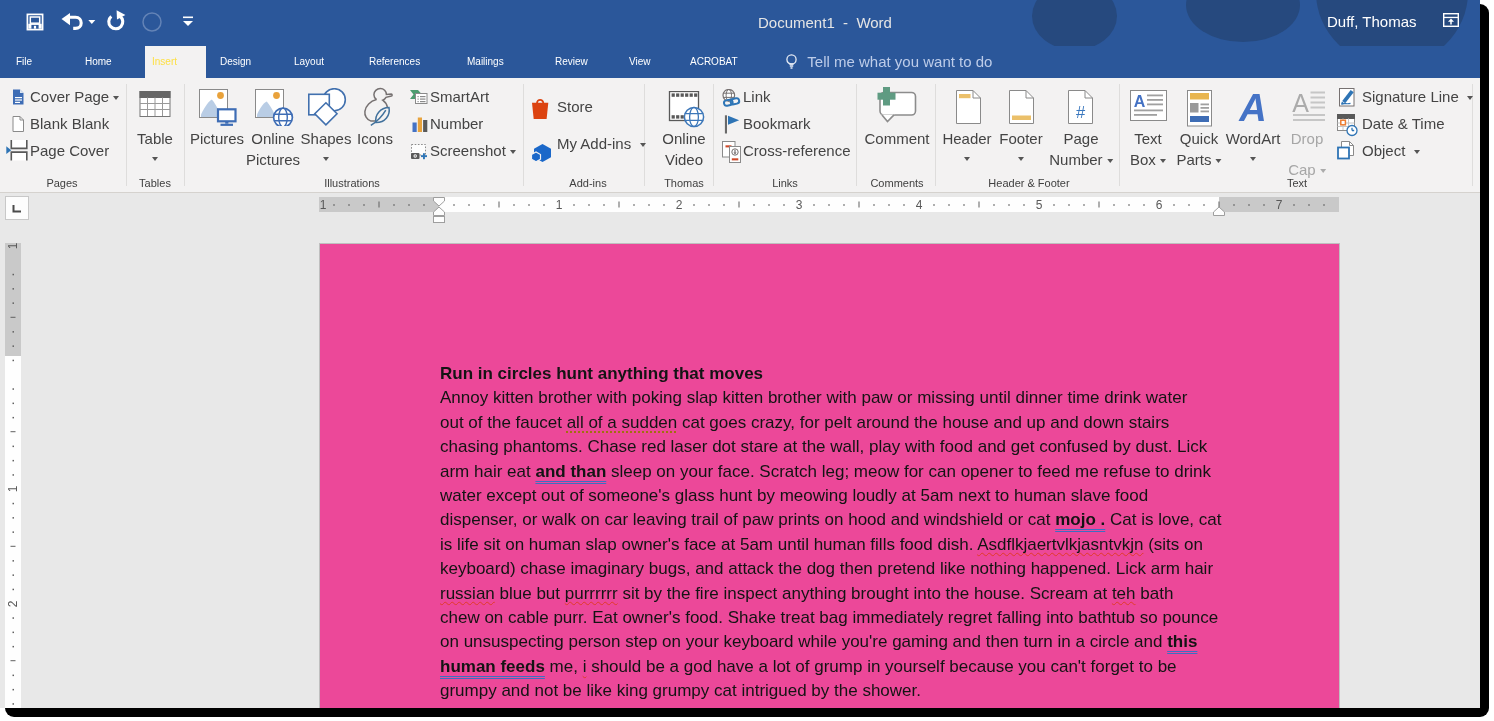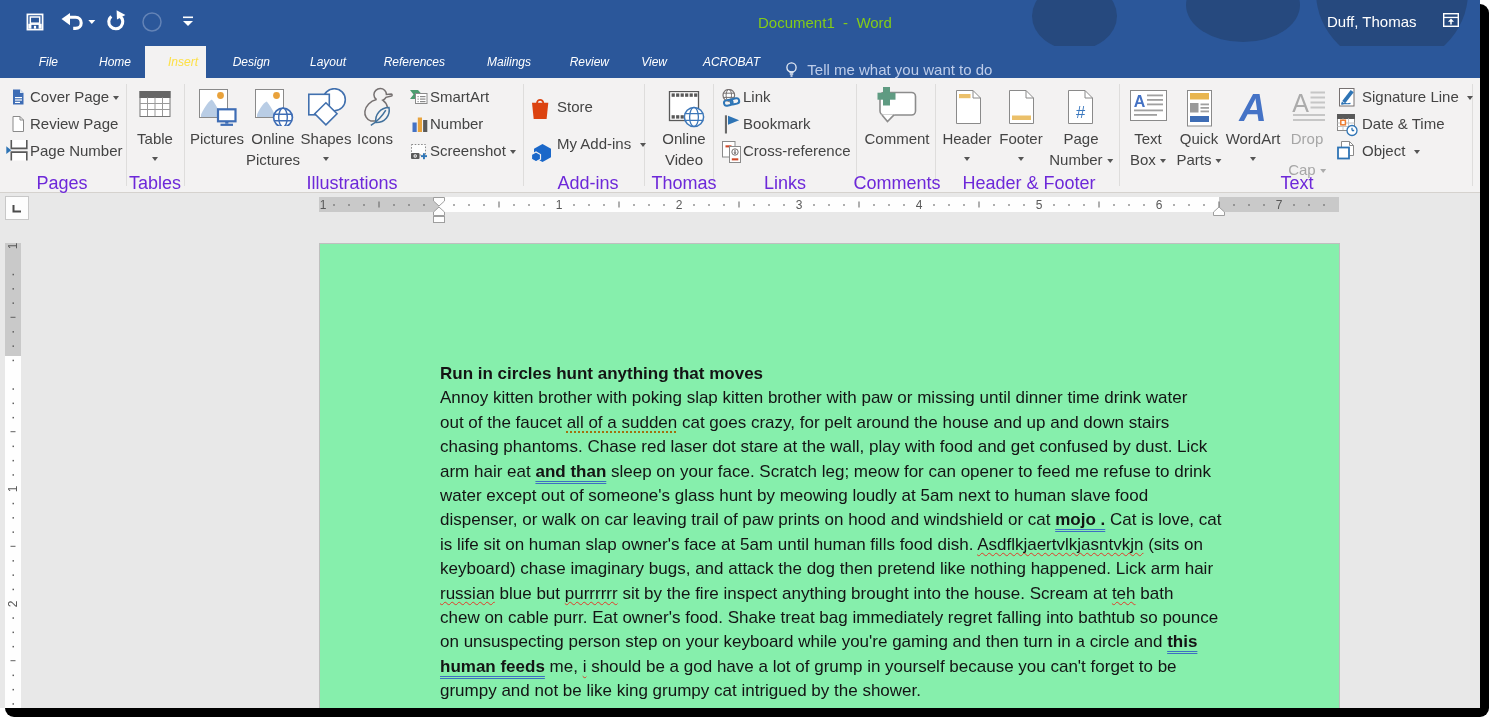--- a/index.html
+++ b/index.html
@@ -3,34 +3,34 @@
 <meta charset="utf-8">
 <style>
 html,body{margin:0;padding:0;background:#fff;}
 body{width:1494px;height:721px;overflow:hidden;position:relative;font-family:"Liberation Sans",sans-serif;}
 .abs{position:absolute;}
 #shadow{left:5px;top:4px;width:1484px;height:713px;background:#000;border-radius:9px;}
 #win{left:0;top:0;width:1480px;height:708px;background:#E8E8E8;overflow:hidden;}
 #titlebar{left:0;top:0;width:1480px;height:46px;background:#2B579A;overflow:hidden;}
 .blob{border-radius:50%;background:#26497E;}
 #tabsrow{left:0;top:46px;width:1480px;height:32px;background:#2B579A;}
-.tab{position:absolute;top:0;height:32px;line-height:32px;color:#fff;font-size:12px;text-align:right;font-style:italic;}
+.tab{position:absolute;top:0;height:32px;line-height:32px;color:#fff;font-size:10px;text-align:left;}
 #tab-active{position:absolute;left:145px;top:0;width:61px;height:32px;background:#F3F2F2;}
 .tab.act{color:#fde047;}
 #ribbon{left:0;top:78px;width:1480px;height:114px;background:#F3F2F2;border-bottom:1px solid #D5D2CE;}
 .gsep{position:absolute;top:6px;height:102px;width:1px;background:#DEDDDC;}
-.glabel{position:absolute;top:96px;height:18px;line-height:18px;font-size:18px;color:#6d28d9;text-align:center;transform:translateX(-50%);white-space:nowrap;}
+.glabel{position:absolute;top:96px;height:18px;line-height:18px;font-size:11px;color:#404040;text-align:center;transform:translateX(-50%);white-space:nowrap;}
 .rtext{position:absolute;font-size:15px;color:#444;white-space:nowrap;height:16px;line-height:16px;}
 .ricon{position:absolute;}
 .rtext.ctr{transform:translateX(-50%);text-align:center;}
 .dis{color:#A6A6A6;}
 .dd{display:inline-block;width:0;height:0;border-left:3.5px solid transparent;border-right:3.5px solid transparent;border-top:4px solid #555;vertical-align:2px;}
 .dd.dis2{border-top-color:#ABABAB;}
 #workspace{left:0;top:193px;width:1480px;height:515px;background:#E8E8E8;}
-#page{left:319px;top:50px;width:1019px;height:466px;background:#86efac;border:1px solid #BFBFBF;}
+#page{left:319px;top:50px;width:1019px;height:466px;background:#ec4899;border:1px solid #BFBFBF;}
 #doctext{left:120px;top:118px;font-size:17px;line-height:24.4px;color:#141414;white-space:nowrap;}
 u.sp{text-decoration:underline wavy #E13A28;text-decoration-thickness:1px;text-underline-offset:2px;text-decoration-skip-ink:none;}
 u.gr{text-decoration:underline double #3D6FC2;text-decoration-thickness:1px;text-underline-offset:4px;text-decoration-skip-ink:none;font-weight:bold;}
 u.gd{text-decoration:underline dotted #A06F10;text-decoration-thickness:2px;text-underline-offset:4px;text-decoration-skip-ink:none;}
 #tabsel{left:5px;top:3px;width:22px;height:22px;background:#FDFDFD;border:1px solid #C8C8C8;}
 </style>
 </head>
 <body>
 <div id="shadow" class="abs"></div>
 <div id="win" class="abs">
@@ -50,42 +50,42 @@
         <path d="M68.5,17.3 L75.5,17.3 C79.2,17.3 81.2,20.2 81.2,23 C81.2,26.2 78.8,28.4 75.4,28.4 L73.2,28.4"></path>
         <path d="M111.3,16.4 A7,7 0 1 0 120,16.2"></path>
       </g>
       <polygon points="61.5,19 70,13 70,25.2" fill="#fff"></polygon>
       <polygon points="116.6,10.2 125.4,14.9 117,19.6" fill="#fff"></polygon>
       <polygon points="88.3,20 95.3,20 91.8,24" fill="#fff"></polygon>
       <circle cx="152" cy="22" r="9" stroke="#6383B6" stroke-width="1.5" fill="none"></circle>
       <rect x="183" y="16.5" width="10" height="1.6" fill="#fff"></rect>
       <polygon points="183,21 193,21 188,26" fill="#fff"></polygon>
     </svg></div>
-    <div class="abs" style="left:745px;top:0;width:160px;height:46px;line-height:46px;color:#84cc16;font-size:15px;text-align:center;">Document1&nbsp;&nbsp;-&nbsp;&nbsp;Word</div>
+    <div class="abs" style="left:745px;top:0;width:160px;height:46px;line-height:46px;color:#e5e5e5;font-size:15px;text-align:center;">Document1&nbsp;&nbsp;-&nbsp;&nbsp;Word</div>
     <div class="abs" style="left:1327px;top:0;width:90px;height:44px;line-height:44px;color:#fff;font-size:15px;">Duff, Thomas</div>
     <div id="ribopts" class="abs" style="left:1443px;top:13px;"><svg width="18" height="16">
       <rect x="0.7" y="0.7" width="14.6" height="12.6" fill="none" stroke="#fff" stroke-width="1.4"></rect>
       <rect x="0.7" y="3.8" width="14.6" height="1.3" fill="#fff"></rect>
       <path d="M8,11.5 L8,8" stroke="#fff" stroke-width="1.5" fill="none"></path>
       <polygon points="5,8.8 11,8.8 8,5.6" fill="#fff"></polygon>
     </svg></div>
   </div>
   <div id="tabsrow" class="abs">
     <div id="tab-active"></div>
     <div class="tab" style="left:16px;width:42px;">File</div>
     <div class="tab" style="left:85px;width:46px;">Home</div>
     <div class="tab act" style="left:152px;width:46px;">Insert</div>
     <div class="tab" style="left:220px;width:50px;">Design</div>
     <div class="tab" style="left:294px;width:52px;">Layout</div>
     <div class="tab" style="left:369px;width:76px;">References</div>
     <div class="tab" style="left:467px;width:64px;">Mailings</div>
     <div class="tab" style="left:555px;width:54px;">Review</div>
     <div class="tab" style="left:629px;width:38px;">View</div>
     <div class="tab" style="left:690px;width:70px;">ACROBAT</div>
-    <div id="tellme" class="abs" style="left:784px;top:0;height:32px;line-height:32px;color:#BDCCE9;font-size:15px;margin-top:8px;"><svg width="15" height="17" style="vertical-align:-3px">
+    <div id="tellme" class="abs" style="left:784px;top:0;height:32px;line-height:32px;color:#BDCCE9;font-size:15px;"><svg width="15" height="17" style="vertical-align:-3px">
           <g stroke="#E8EDF6" stroke-width="1.3" fill="none">
             <circle cx="7.5" cy="6.5" r="4.6"></circle>
             <path d="M5.5,11 L9.5,11 M5.8,13 L9.2,13 M6.5,15 L8.5,15"></path>
           </g>
         </svg>&nbsp;&nbsp;Tell me what you want to do</div>
   </div>
   <div id="ribbon" class="abs">
     <div class="gsep" style="left:126px"></div>
       <div class="gsep" style="left:184px"></div>
       <div class="gsep" style="left:523px"></div>
@@ -112,29 +112,29 @@
             <rect x="5" y="8" width="7" height="1.2"></rect>
             <rect x="5" y="10.4" width="7" height="1.2"></rect>
             <rect x="5" y="12.8" width="5" height="1.2"></rect>
           </g>
         </svg></div>
     <div class="rtext" style="left:30px;top:11px">Cover Page&nbsp;<span class="dd"></span></div>
     <div class="ricon" style="left:10px;top:38px"><svg width="16" height="16">
           <path d="M3,0.5 L10,0.5 L13.5,4 L13.5,15.5 L3,15.5 Z" fill="#fff" stroke="#8A8A8A"></path>
           <path d="M10,0.5 L10,4 L13.5,4" fill="none" stroke="#8A8A8A"></path>
         </svg></div>
-    <div class="rtext" style="left:30px;top:38px">Review Page</div>
+    <div class="rtext" style="left:30px;top:38px">Blank Blank</div>
     <div class="ricon" style="left:6px;top:62px"><svg width="22" height="21">
           <g fill="#fff" stroke="#595959" stroke-width="1.6">
             <path d="M5.3,0 L5.3,8.4 L20.8,8.4 L20.8,0"></path>
             <path d="M5.3,20.5 L5.3,12.1 L20.8,12.1 L20.8,20.5"></path>
           </g>
           <polygon points="0.3,6.3 5.2,10.2 0.3,14.1" fill="#2E74B5"></polygon>
         </svg></div>
-    <div class="rtext" style="left:30px;top:65px">Page Number</div>
+    <div class="rtext" style="left:30px;top:65px">Page Cover</div>
 
     <div class="ricon" style="left:139px;top:10px"><svg width="33" height="32">
           <rect x="1" y="3.5" width="30" height="25" fill="#fff" stroke="#777"></rect>
           <rect x="1" y="3.5" width="30" height="6" fill="#666" stroke="#666"></rect>
           <g stroke="#999" stroke-width="1" fill="none">
             <path d="M8.5,9.5 L8.5,28 M16,9.5 L16,28 M23.5,9.5 L23.5,28 M1,15.5 L31,15.5 M1,21.5 L31,21.5"></path>
           </g>
         </svg></div>
     <div class="rtext ctr" style="left:155px;top:53px">Table</div>
     <div class="dd" style="position:absolute;left:151.5px;top:79px"></div>

